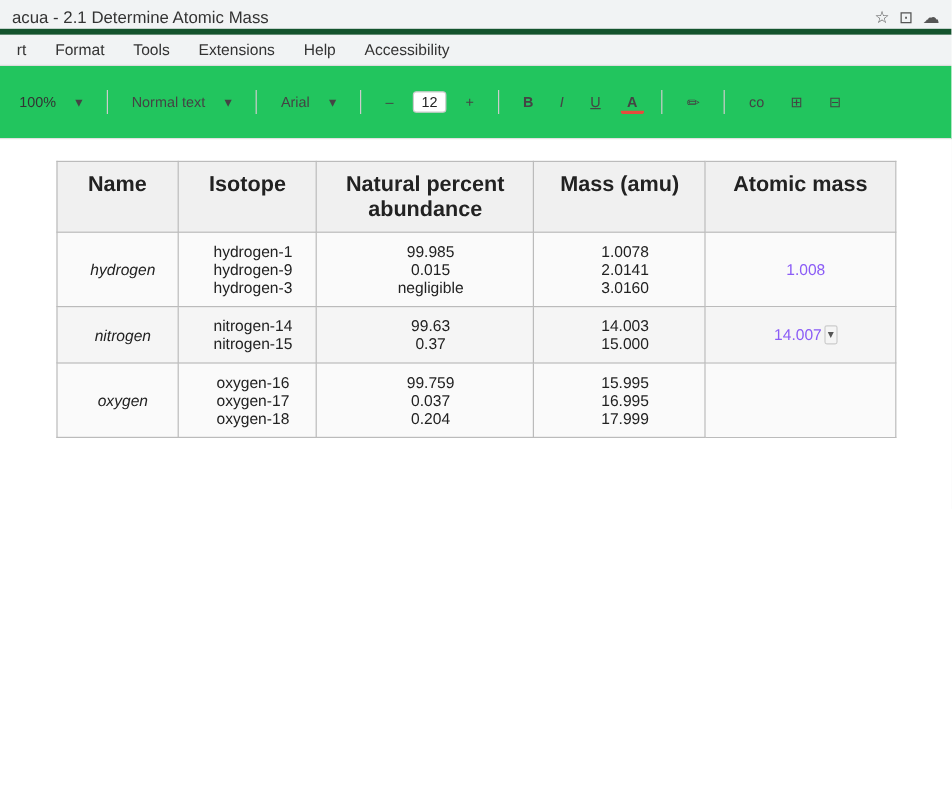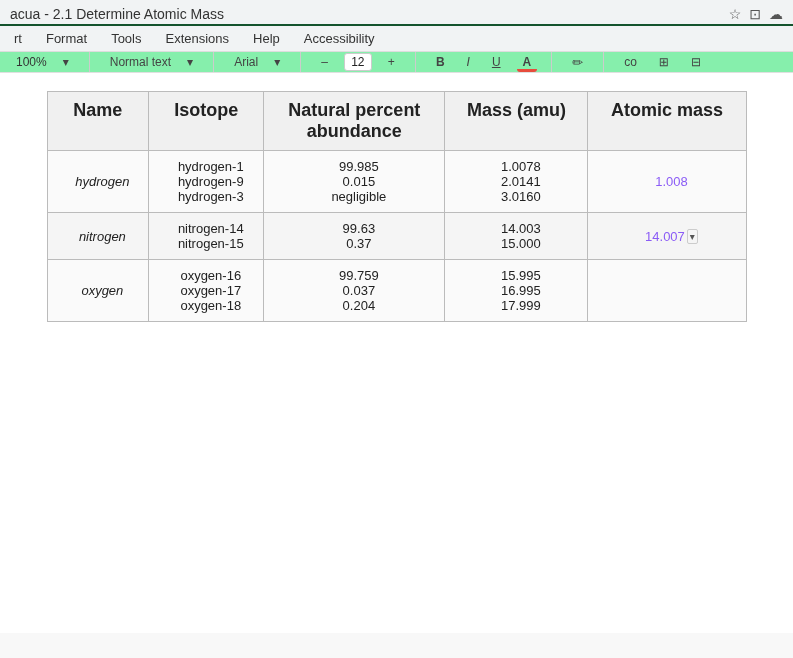--- a/index.html
+++ b/index.html
@@ -9,21 +9,21 @@
       background: #f8f8f8;
       color: #222;
     }
 
     
     .title-bar {
       display: flex;
       align-items: center;
       padding: 6px 10px 2px 10px;
       background: #f1f3f4;
-      border-bottom: 2px solid #14532d;
+      border-bottom: 5px solid #14532d;
       gap: 10px;
     }
     .title-bar-title {
       font-size: 14px;
       font-weight: 500;
       color: #333;
       flex: 1;
     }
     .title-bar-icons {
       display: flex;
@@ -50,22 +50,22 @@
       color: #333;
       cursor: pointer;
       padding: 2px 4px;
       text-align: center;
     }
 
     
     .toolbar {
       display: flex;
       align-items: center;
-      padding: 0 10px;
-      background: #86efac;
+      padding: 20px 10px;
+      background: #22c55e;
       border-bottom: 1px solid #e0e0e0;
       gap: 10px;
     }
     .toolbar-group {
       display: flex;
       align-items: center;
       gap: 4px;
     }
     .toolbar-separator {
       width: 1px;

